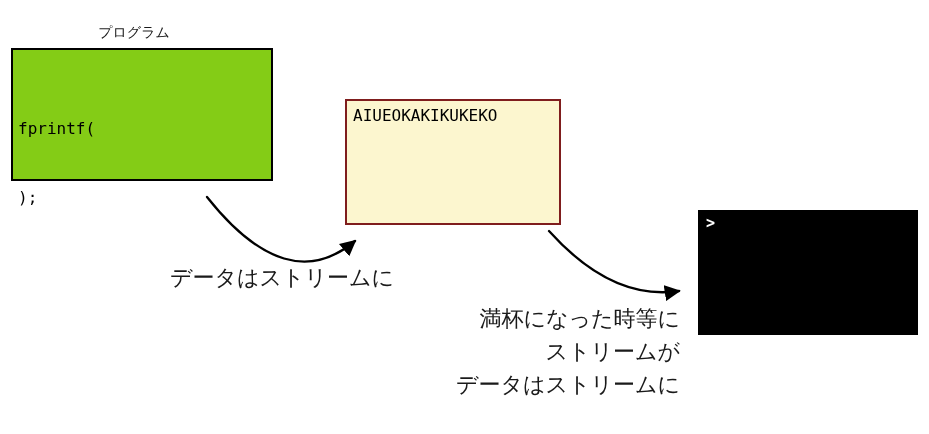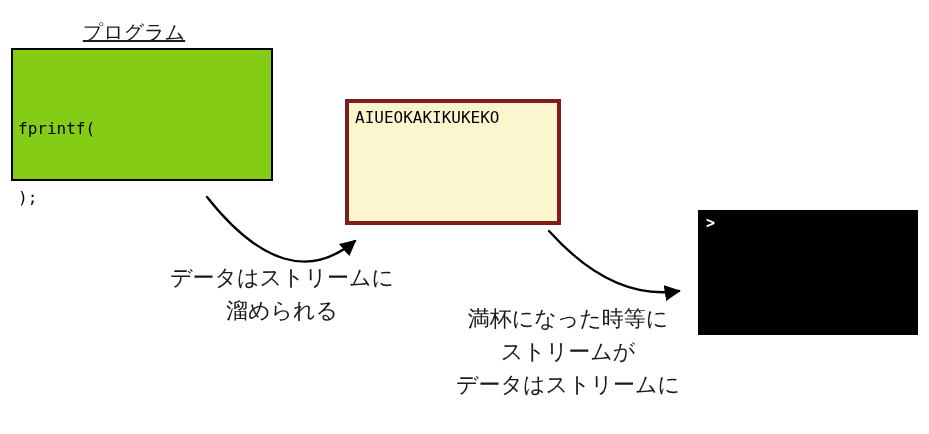--- a/index.html
+++ b/index.html
@@ -14,26 +14,25 @@
   }
   .arrow-layer {
     position: absolute;
     left: 0; top: 0;
     width: 929px; height: 434px;
     pointer-events: none;
   }
   .box-label {
     position: absolute;
     transform: translateX(-50%);
-    font-size: 20px;
+    font-size: 14px;
     line-height: 29px;
     text-align: center;
     white-space: nowrap;
     color: #1a1a1a;
-    text-decoration: underline;
   }
   .program-box {
     position: absolute;
     left: 11px; top: 48px;
     width: 262px; height: 133px;
     box-sizing: border-box;
     background: #84cc16;
     border: 2px solid #000000;
   }
   .code-block {
@@ -44,21 +43,21 @@
     line-height: 23px;
     white-space: pre;
     color: #000000;
   }
   .stream-box {
     position: absolute;
     left: 345px; top: 99px;
     width: 216px; height: 126px;
     box-sizing: border-box;
     background: #FCF6CF;
-    border: 4px solid #7f1d1d;
+    border: 2px solid #7f1d1d;
   }
   .stream-content {
     position: absolute;
     left: 6px; top: 5px;
     font-family: "DejaVu Sans Mono", "Liberation Mono", monospace;
     font-size: 16px;
     color: #000000;
     white-space: pre;
   }
   .console-box {
@@ -73,21 +72,21 @@
     font-family: "DejaVu Sans Mono", "Liberation Mono", monospace;
     font-size: 15px;
     font-weight: bold;
     color: #ffffff;
   }
   .caption {
     position: absolute;
     transform: translateX(-50%);
     font-size: 22px;
     line-height: 33px;
-    text-align: center;
+    text-align: right;
     white-space: nowrap;
     color: #1a1a1a;
   }
   .caption-to-stream { left: 282px; top: 261px; }
   .caption-to-console { left: 568px; top: 302px; }
   .program-label { left: 134px; top: 18px; }
   .stream-label  { left: 453px; top: 68px; }
   .console-label { left: 810px; top: 145px; }
 </style>
 </head>
@@ -116,21 +115,20 @@
   <div class="stream-box">
     <div class="stream-content">AIUEOKAKIKUKEKO</div>
   </div>
 
   <div class="console-box">
     <div class="console-prompt">&gt;</div>
   </div>
 
   <div class="caption caption-to-stream">
     <div>データはストリームに</div>
-    <div>溜められる</div>
   </div>
   <div class="caption caption-to-console">
     <div>満杯になった時等に</div>
     <div>ストリームが</div>
     <div>データはストリームに</div>
   </div>
 
 </div>
 
 </body></html>

